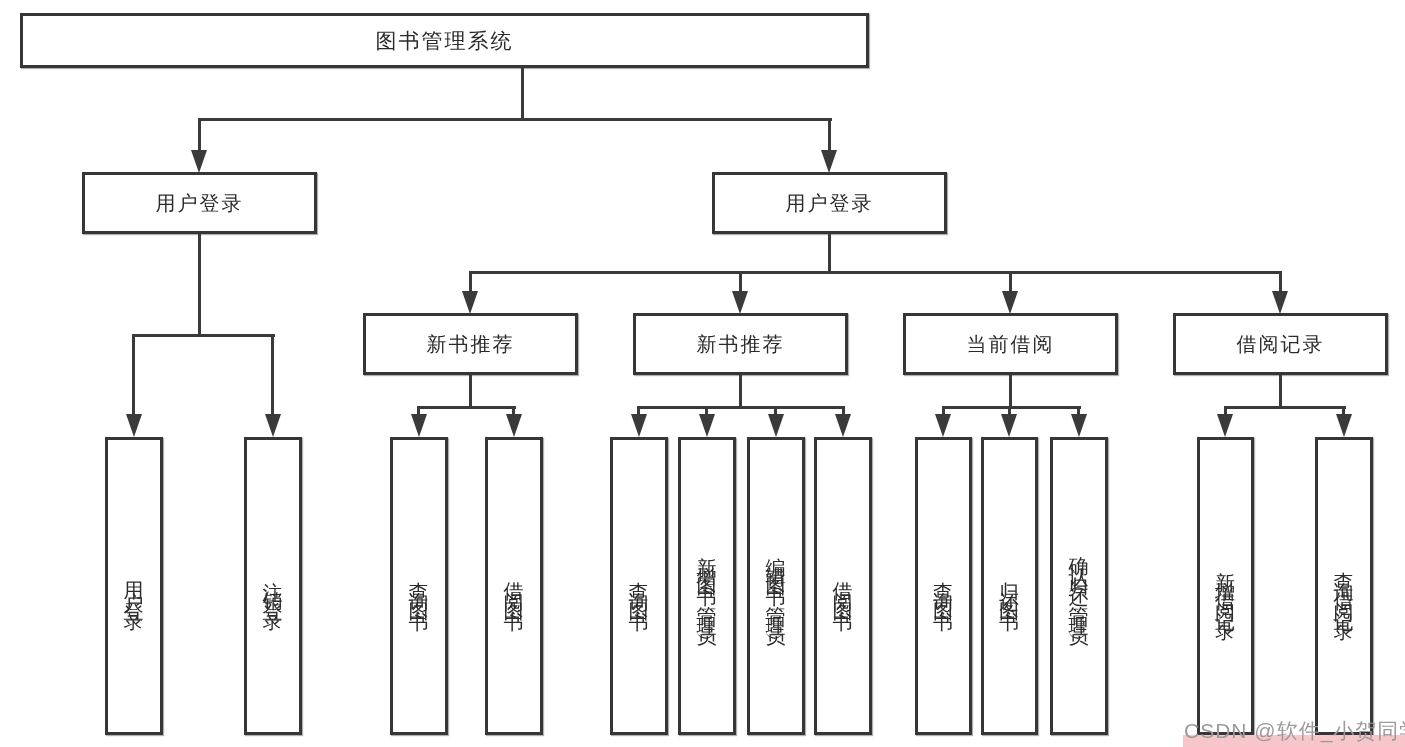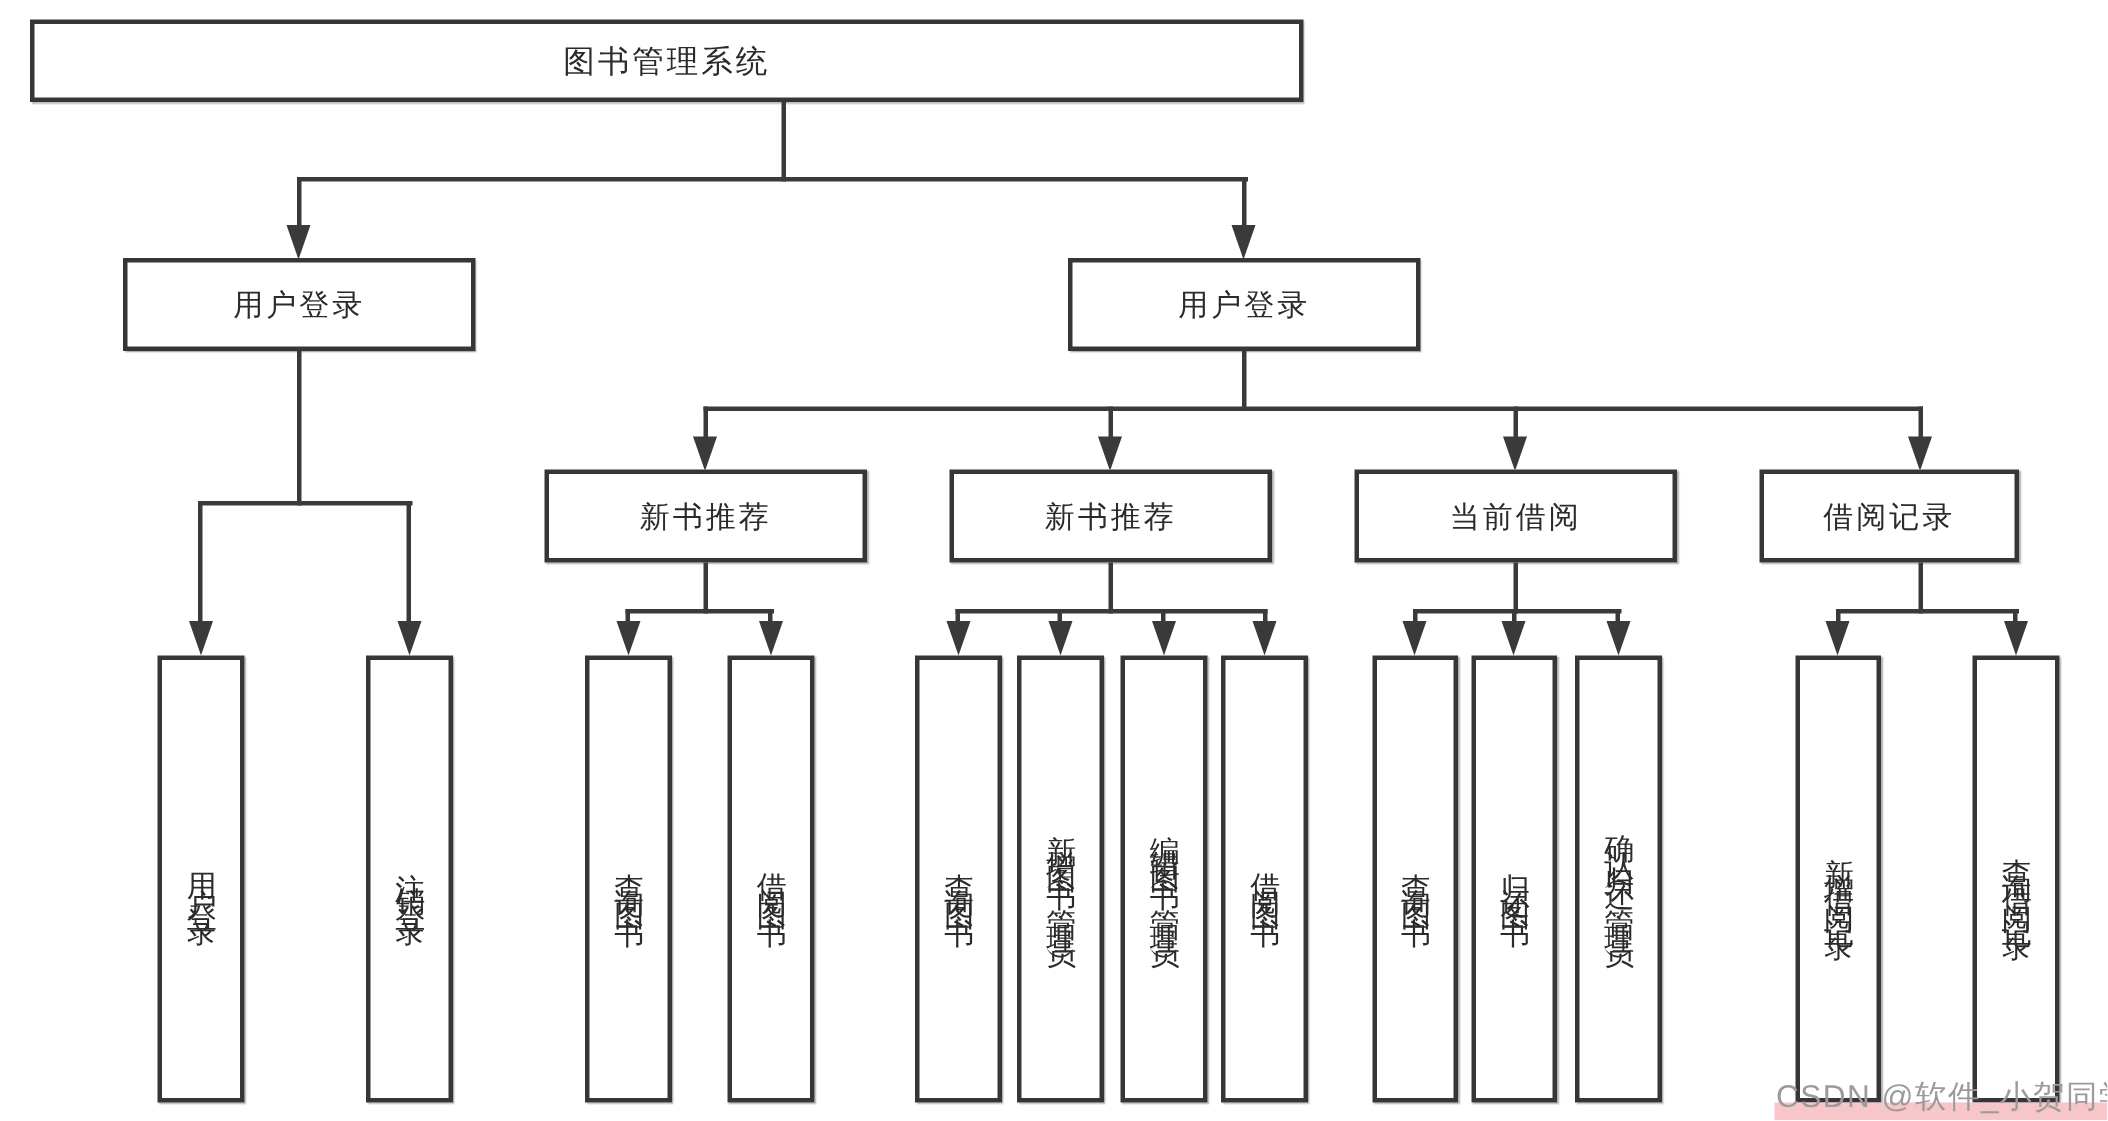--- a/index.html
+++ b/index.html
@@ -70,21 +70,21 @@
 
   <div class="b" style="left:363px;top:313px;width:215px;height:62px;">
     <span class="htext">新书推荐</span>
   </div>
   <div class="b" style="left:633px;top:313px;width:215px;height:62px;">
     <span class="htext">新书推荐</span>
   </div>
   <div class="b" style="left:903px;top:313px;width:215px;height:62px;">
     <span class="htext">当前借阅</span>
   </div>
-  <div class="b" style="left:1173px;top:313px;width:173px;height:62px;">
+  <div class="b" style="left:1173px;top:313px;width:215px;height:62px;">
     <span class="htext">借阅记录</span>
   </div>
 
   <div class="vl" style="left:469px;top:375px;height:34px;"></div>
   <div class="hl" style="left:417px;top:406px;width:99px;"></div>
   <div class="vl" style="left:417px;top:406px;height:10px;"></div>
   <div class="ah" style="left:411px;top:414px;"></div>
   <div class="vl" style="left:512px;top:406px;height:10px;"></div>
   <div class="ah" style="left:506px;top:414px;"></div>
 

